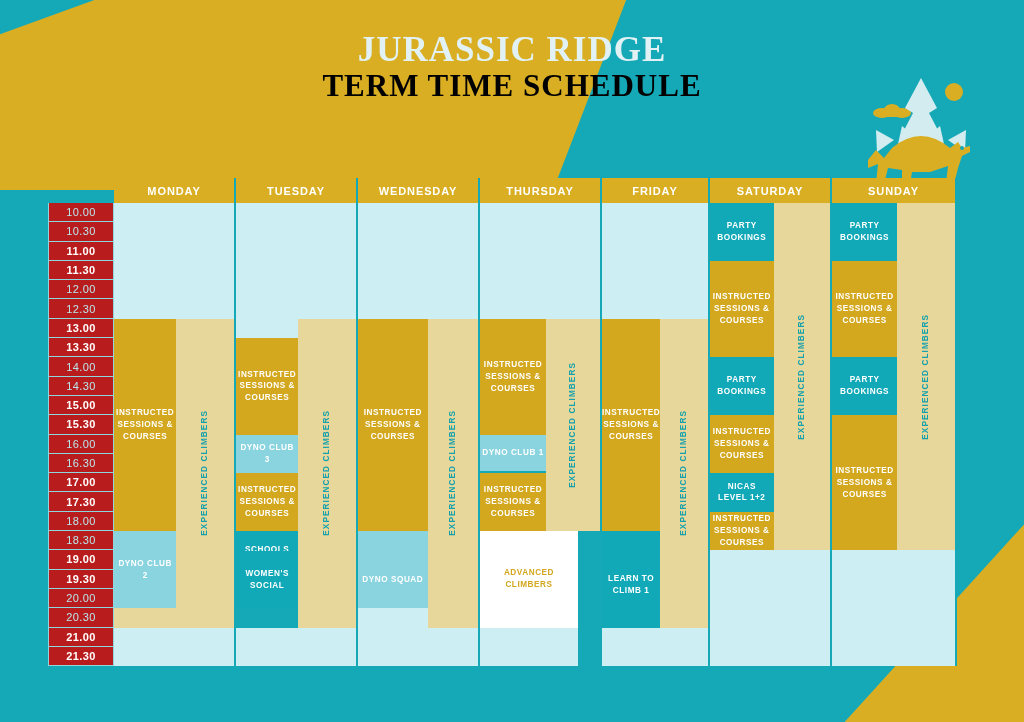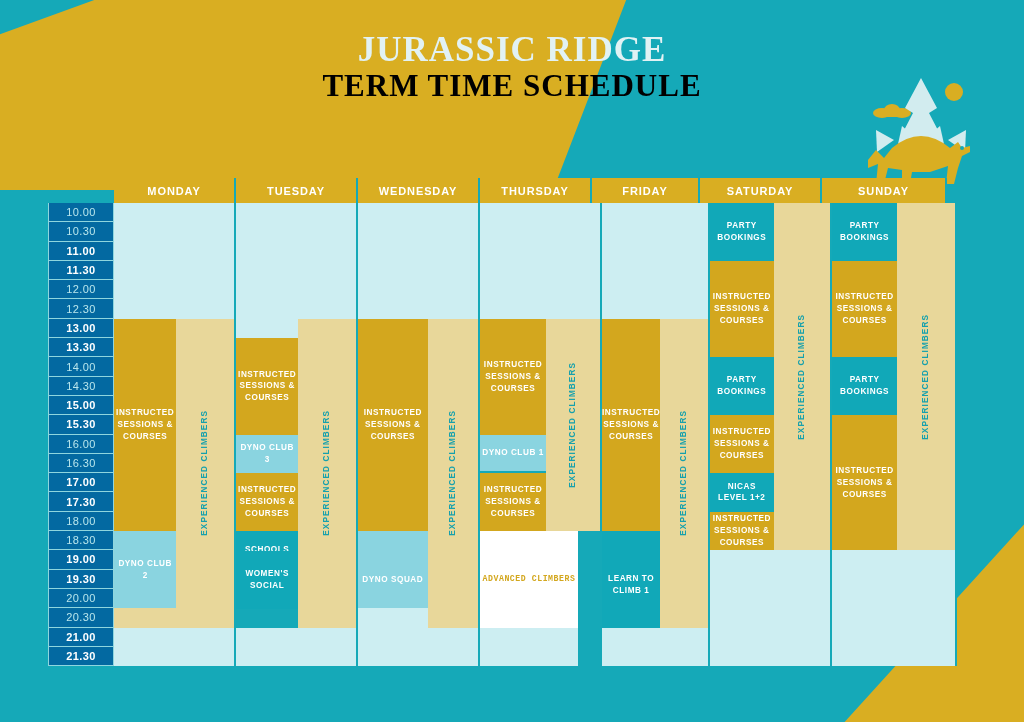--- a/index.html
+++ b/index.html
@@ -37,21 +37,21 @@
   .row-head{display:flex;height:25px;margin-left:66px;}
   .day-head{
     background:#d9ae22;color:#ffffff;font-size:11px;font-weight:bold;
     letter-spacing:.9px;display:flex;align-items:center;justify-content:center;
     border-right:2px solid #15a9b8;box-sizing:border-box;}
   .body{display:flex;}
 
   .timecol{width:66px;}
   .timecell{
     height:19.3px;box-sizing:border-box;
-    background:#0369a1;color:#ffffff;font-size:11px;
+    background:#b91c1c;color:#ffffff;font-size:11px;
     display:flex;align-items:center;justify-content:center;
     border-bottom:1px solid #8fd6de;border-right:1px solid #8fd6de;
     border-left:1px solid #8fd6de;letter-spacing:.4px;}
   .timecell.t-strong{font-weight:bold;color:#ffffff;}
   .timecell.t-soft{font-weight:normal;color:#b9e6ec;}
 
   .daycol{position:relative;border-right:2px solid #15a9b8;box-sizing:border-box;}
   .daycol .lane{position:absolute;top:0;bottom:0;}
   .slot{position:absolute;box-sizing:border-box;
     display:flex;align-items:center;justify-content:center;text-align:center;
@@ -103,21 +103,21 @@
                L18 116 L20 96 L10 100 Z" fill="#d9ae22"></path>
       <circle cx="104" cy="80" r="2" fill="#15a9b8"></circle>
     </svg>
   </div>
 
   <div class="grid">
     <div class="row-head" id="day-header-row">
         <div class="day-head" style="width: 122px;">MONDAY</div>
         <div class="day-head" style="width: 122px;">TUESDAY</div>
         <div class="day-head" style="width: 122px;">WEDNESDAY</div>
-        <div class="day-head" style="width: 112px;">THURSDAY</div>
+        <div class="day-head" style="width: 122px;">THURSDAY</div>
         <div class="day-head" style="width: 108px;">FRIDAY</div>
         <div class="day-head" style="width: 122px;">SATURDAY</div>
         <div class="day-head" style="width: 125px;">SUNDAY</div>
       </div>
     <div class="body">
       <div class="timecol" id="time-column">
           <div class="timecell t-soft">10.00</div>
           <div class="timecell t-soft">10.30</div>
           <div class="timecell t-strong">11.00</div>
           <div class="timecell t-strong">11.30</div>
@@ -222,21 +222,21 @@
               <div class="slot s-gold" style="top: 270.2px; height: 57.9px; left: 0px; right: 0px;">
                 <span>INSTRUCTED SESSIONS &amp; COURSES</span>
               </div>
             </div>
             <div class="lane" style="left: 66px; width: 54px;">
               <div class="slot s-empty" style="top: 0px; height: 115.8px; left: 0px; right: 0px;"></div>
               <div class="slot s-sand" style="top: 115.8px; height: 212.3px; left: 0px; right: 0px;">
                 <span class="vtext">EXPERIENCED CLIMBERS</span>
               </div>
             </div>
-            <div class="lane" style="left: 0px; width: 98px; font-family: Liberation Mono, monospace;">
+            <div class="lane" style="left: 0px; width: 98px;">
               <div class="slot s-white" style="top: 328.1px; height: 96.5px; left: 0px; right: 0px;">
                 <span>ADVANCED CLIMBERS</span>
               </div>
               <div class="slot s-empty" style="top: 424.6px; height: 38.6px; left: 0px; right: 0px;"></div>
             </div>
           </div>
           <div class="daycol" style="width: 108px; height: 463.2px;">
             <div class="lane" style="left: 0px; width: 58.3px;">
               <div class="slot s-empty" style="top: 0px; height: 115.8px; left: 0px; right: 0px;"></div>
               <div class="slot s-gold" style="top: 115.8px; height: 212.3px; left: 0px; right: 0px;">

